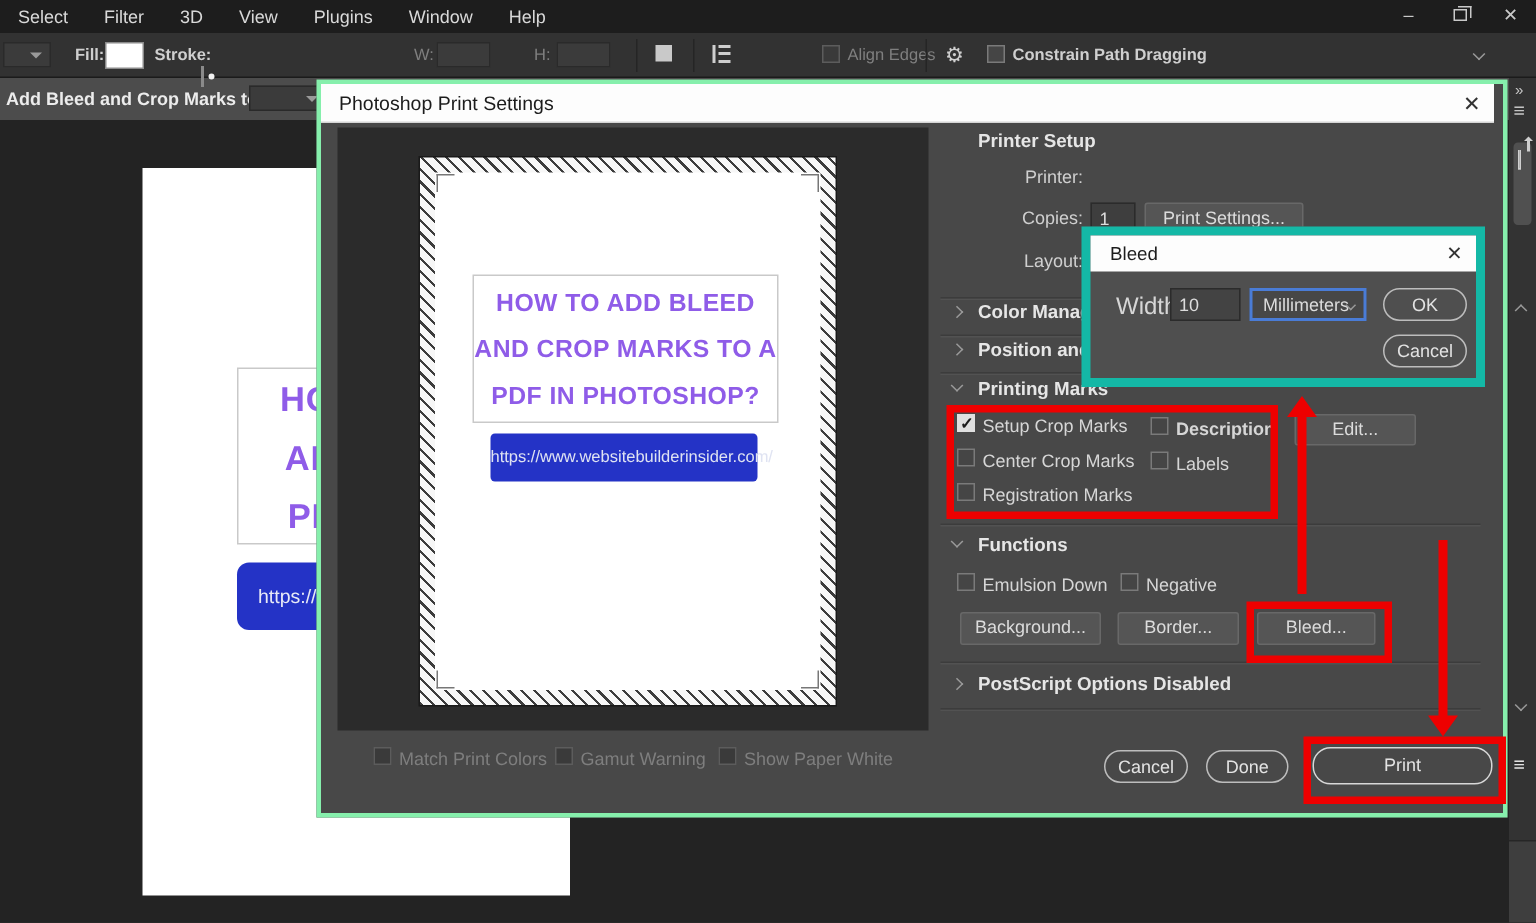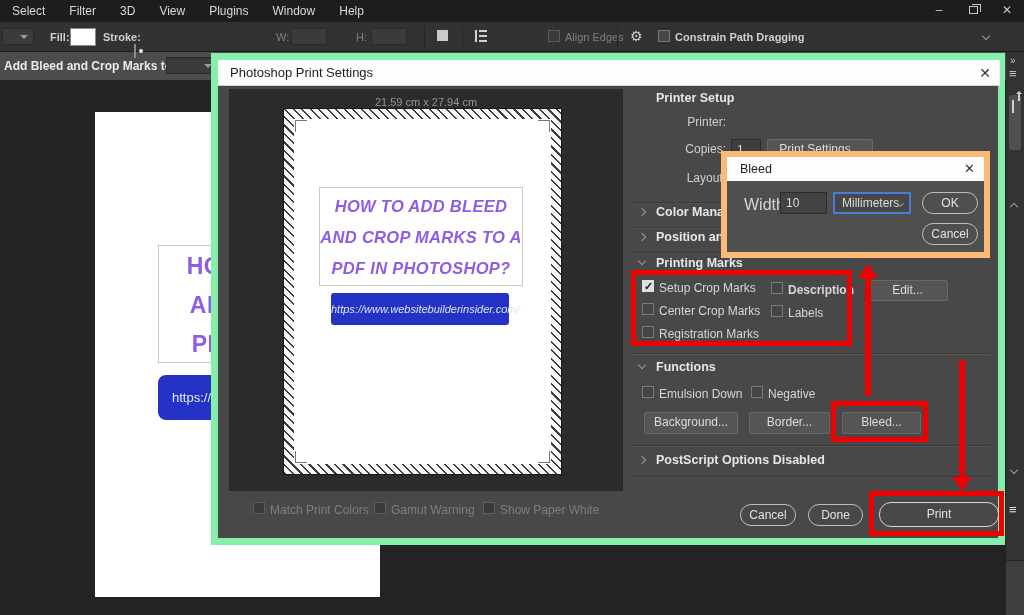--- a/index.html
+++ b/index.html
@@ -65,31 +65,31 @@
                  color:#e8eaf6; font-size:13px; line-height:45px; padding-left:14px; overflow:hidden; white-space:nowrap; }
 
   
   #dock { left:1006px; top:52px; width:18px; height:563px; background:#333333; z-index:2; }
   .dock-ico { position:absolute; color:#c4c4c4; font-size:10px; }
   .chev { display:inline-block; width:6px; height:6px; border-right:1.5px solid #9a9a9a; border-bottom:1.5px solid #9a9a9a; }
   .chev.up { transform:rotate(-135deg); } .chev.down { transform:rotate(45deg); } .chev.right { transform:rotate(-45deg); }
   #dock-footer { position:absolute; left:0; top:508px; width:18px; height:55px; background:#3e3e3e; border-top:1px solid #262626; }
 
   
-  #dlg-wrap { left:211px; top:53px; width:794px; height:492px; border:7px solid #86efac; background:#484848; z-index:10; }
+  #dlg-wrap { left:211px; top:53px; width:794px; height:492px; border:3px solid #86efac; background:#484848; z-index:10; }
   #dlg-title { position:absolute; left:0; top:0; width:782px; height:26px; background:#fdfdfd; border-bottom:1px solid #d5d5d5;
                color:#1c1c1c; font-size:13px; line-height:26px; padding-left:12px; }
   #dlg-close { position:absolute; right:9px; top:0; color:#333; font-size:14px; line-height:26px; }
   #dlg-content { position:absolute; left:0; top:26px; width:782px; height:454px; font-size:12px; color:#d6d6d6; }
 
   
   #preview { position:absolute; left:11px; top:3px; width:394px; height:402px; background:#2b2b2b; overflow:hidden; }
   #dim-label { position:absolute; left:0; top:7px; width:100%; text-align:center; color:#969696; font-size:11px; }
   #pv-page { position:absolute; left:55px; top:20px; width:277px; height:365px; padding:10px; box-shadow:0 0 0 1px #191919;
-             background:repeating-linear-gradient(45deg, #3c3c3c 0 1.5px, #f7f7f7 1.5px 6px);font-style:italic; }
+             background:repeating-linear-gradient(45deg, #3c3c3c 0 1.5px, #f7f7f7 1.5px 6px); }
   #pv-inner { position:relative; width:257px; height:345px; background:#ffffff; }
   .cm { position:absolute; width:12px; height:12px; }
   .cm.tl { left:1px; top:1px; border-left:1px solid #777; border-top:1px solid #777; }
   .cm.tr { right:1px; top:1px; border-right:1px solid #777; border-top:1px solid #777; }
   .cm.bl { left:1px; bottom:1px; border-left:1px solid #777; border-bottom:1px solid #777; }
   .cm.br { right:1px; bottom:1px; border-right:1px solid #777; border-bottom:1px solid #777; }
   #pv-headline { position:absolute; left:25px; top:68px; width:204px; height:99px; border:1px solid #c9c9c9;
                  color:#8f5ce8; font-size:16.5px; font-weight:bold; text-align:center; line-height:31px; padding-top:3px; letter-spacing:0.3px; }
   #pv-url { position:absolute; left:37px; top:174px; width:178px; height:32px; background:#2433c6; border-radius:3px;
             color:#dfe3f2; font-size:11px; text-align:center; line-height:32px; }
@@ -110,21 +110,21 @@
   .cbrow-label.dim, .dimtext { color:#7e7e7e; }
 
   
   .ann { border:5px solid #ee0000; background:transparent; z-index:20; }
   #arrow-up-shaft { left:865px; top:278px; width:6px; height:118px; background:#ee0000; z-index:20; }
   #arrow-up-head { left:858px; top:264px; width:0; height:0; border-left:10px solid transparent; border-right:10px solid transparent; border-bottom:14px solid #ee0000; z-index:20; }
   #arrow-down-shaft { left:959px; top:360px; width:6px; height:118px; background:#ee0000; z-index:20; }
   #arrow-down-head { left:952px; top:477px; width:0; height:0; border-left:10px solid transparent; border-right:10px solid transparent; border-top:14px solid #ee0000; z-index:20; }
 
   
-  #bleed-wrap { left:721px; top:151px; width:269px; height:107px; border:6px solid #fdba74; background:#4f4f4f; z-index:30; }
+  #bleed-wrap { left:721px; top:151px; width:269px; height:107px; border:6px solid #14b8a6; background:#4f4f4f; z-index:30; }
   #bleed-title { position:absolute; left:0; top:0; width:257px; height:24px; background:#fdfdfd; color:#1c1c1c;
                  font-size:12.5px; line-height:24px; padding-left:13px; }
   #bleed-close { position:absolute; right:9px; top:0; line-height:24px; color:#333; font-size:13px; }
   #bleed-dd { position:absolute; left:106px; top:35px; width:78px; height:22px; background:#474747; border:2px solid #4a7cd6;
               color:#dcdcdc; font-size:12px; line-height:18px; padding-left:7px; }
 </style>
 </head>
 <body>
 
 <div id="stage">
@@ -210,21 +210,20 @@
   <div id="dlg-wrap" class="abs">
     <div id="dlg-title">
       <span>Photoshop Print Settings</span>
       <span id="dlg-close">✕</span>
     </div>
 
     <div id="dlg-content">
 
       
       <div id="preview">
-        <div id="dim-label">21.59 cm x 27.94 cm</div>
         <div id="pv-page">
           <div id="pv-inner">
             <span class="cm tl"></span>
             <span class="cm tr"></span>
             <span class="cm bl"></span>
             <span class="cm br"></span>
             <div id="pv-headline">
               <div>HOW TO ADD BLEED</div>
               <div>AND CROP MARKS TO A</div>
               <div>PDF IN PHOTOSHOP?</div>

